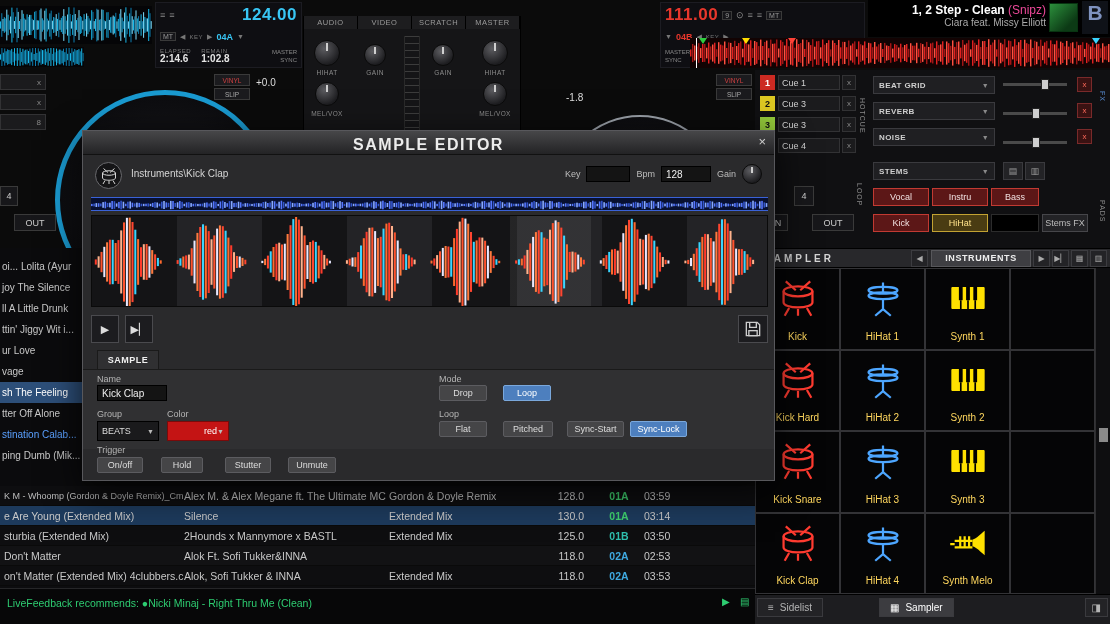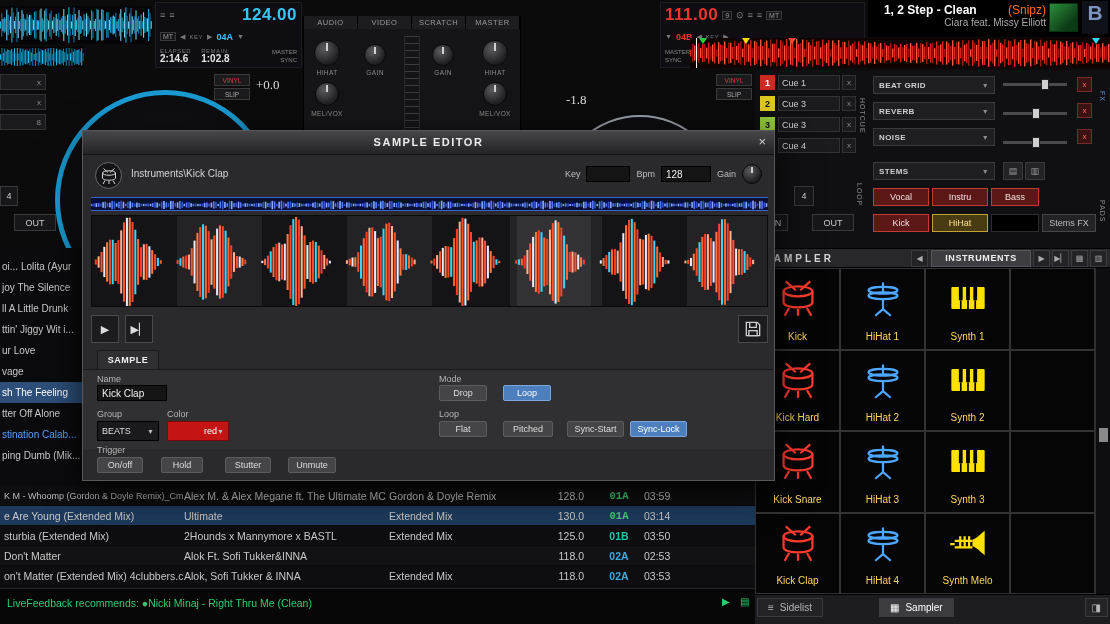--- a/index.html
+++ b/index.html
@@ -28,29 +28,29 @@
   .mixer { background:#151517; border-left:1px solid #000; border-right:1px solid #000; z-index:3; }
   .mx-tabs { display:flex; height:13px; }
   .mx-tabs span { flex:1; background:#1d1d1f; border-right:1px solid #000; color:#9a9a9a; font-size:7.5px; display:flex; align-items:center; justify-content:center; letter-spacing:.5px; }
   .knob { border-radius:50%; background:radial-gradient(circle at 38% 32%, #5c5c60, #1d1d20 72%); border:1px solid #0a0a0a; }
   .knob::after { content:''; position:absolute; left:50%; top:2px; width:2px; height:34%; background:#cfcfcf; transform:translateX(-50%); }
   .klabel { font-size:6.5px; color:#8c8c8c; text-align:center; letter-spacing:.4px; }
   .meter { background:repeating-linear-gradient(180deg,#3c3c3c 0 1px, transparent 1px 7px); border-left:1px solid #2a2a2a; border-right:1px solid #2a2a2a; }
 
   
   .ti-title { font-size:12px; font-weight:bold; color:#fff; text-align:right; white-space:nowrap; }
-  .ti-note { color:#f97316; font-weight:normal;margin-left:28px; }
+  .ti-note { color:#ec4899; font-weight:normal; }
   .ti-artist { font-size:10px; color:#aaa; text-align:right; }
   .album-art { background:linear-gradient(135deg,#2c8f3c,#0c3a15 75%); border:1px solid #083311; }
   .deck-letter { color:#7f93c0; font-size:21px; font-weight:bold; text-align:center; background:#0f1218; }
 
   .vchip { background:#1b1b1e; border:1px solid #3a3a3a; font-size:6.5px; text-align:center; line-height:11px; }
   .vchip.vinyl { color:#d04040; }
   .vchip.slip { color:#aaa; }
-  .pitchval { font-size:13px; color:#ddd;font-family:Liberation Serif, serif; }
+  .pitchval { font-size:10px; color:#ddd; }
   .loopchip { background:#17171a; border:1px solid #3a3a3a; color:#ccc; font-size:9px; display:flex; align-items:center; justify-content:center; }
   .vlabel { writing-mode:vertical-rl; font-size:7px; color:#8a8a8a; letter-spacing:1px; text-align:center; }
 
   .jog { border-radius:50%; background:radial-gradient(circle,#101013 55%, #07070a); z-index:1; }
 
   
   .rpanel { background:#101012; z-index:5; }
   .cue-num { width:15px; height:15px; font-size:9px; font-weight:bold; display:flex; align-items:center; justify-content:center; }
   .c-red { background:#cc2a22; color:#fff; }
   .c-yellow { background:#ddc822; color:#111; }
@@ -95,29 +95,29 @@
   .lib-row:nth-child(odd) { background:#0e0e10; }
   .lib-row.sel { background:#1d3a5c; }
   .lc { white-space:nowrap; overflow:hidden; }
   .col-title { width:184px; padding-left:4px; }
   .col-title.small { font-size:9px; color:#bdbdbd; }
   .col-artist { width:205px; }
   .col-remix { width:150px; }
   .col-bpm { width:55px; text-align:right; padding-right:10px; }
   .col-key { width:50px; text-align:center; font-weight:bold; }
   .col-time { width:55px; }
-  .kg { color:#3ecf6e;font-family:Liberation Mono, monospace; } .kt { color:#2fbfae; } .kb { color:#3fa9e0; }
+  .kg { color:#3ecf6e; } .kt { color:#2fbfae; } .kb { color:#3fa9e0; }
   .statusbar { background:#070708; border-top:1px solid #262628; z-index:6; }
   .status-text { position:absolute; left:7px; top:8px; font-size:10.5px; color:#2ecc71; white-space:nowrap; }
   .status-ic { position:absolute; top:7px; color:#2ecc71; font-size:10px; }
 
   
   .dialog { background:#2a2a2c; border:1px solid #58585c; box-shadow:0 10px 34px rgba(0,0,0,.75); z-index:10; }
   .dlg-header { position:absolute; left:0; top:0; right:0; height:24px; background:linear-gradient(180deg,#474749,#232325); border-bottom:1px solid #111; }
-  .dlg-title { position:absolute; left:0; right:0; top:5px; text-align:center; color:#ececec; font-size:11px; font-weight:bold; letter-spacing:1.5px; }
+  .dlg-title { position:absolute; left:0; right:0; top:5px; text-align:center; color:#ececec; font-size:16px; font-weight:bold; letter-spacing:1.5px; }
   .dlg-close { position:absolute; right:8px; top:3px; color:#cfcfcf; font-size:13px; cursor:pointer; }
   .drum-badge { position:absolute; left:12px; top:31px; width:27px; height:27px; border-radius:50%; background:#151517; border:1px solid #6a6a6e; display:flex; align-items:center; justify-content:center; color:#d5d5d5; }
   .se-path { position:absolute; left:48px; top:37px; font-size:10px; color:#d5d5d5; }
   .se-meta { position:absolute; right:12px; top:33px; display:flex; align-items:center; gap:6px; }
   .se-meta label { font-size:9px; color:#bdbdbd; }
   .finput { background:#141414; border:1px solid #000; color:#eee; font-size:10px; padding:0 4px; height:16px; font-family:"Liberation Sans",sans-serif; }
   .se-overview { position:absolute; left:8px; top:66px; width:677px; height:14px; background:#081030; border-top:1px solid #3a62d8; border-bottom:1px solid #3a62d8; overflow:hidden; }
   .se-wave { position:absolute; left:8px; top:84px; width:677px; height:92px; background:
       linear-gradient(90deg, rgba(255,255,255,0) 0 62%, rgba(255,255,255,.07) 62% 74%, rgba(255,255,255,0) 74%),
       repeating-linear-gradient(90deg,#141416 0 85px,#232326 85px 170px);
@@ -748,21 +748,21 @@
         <span class="chev">▼</span>
       </div>
     <div class="iconbtn abs" style="left:248px;top:92px;width:20px;height:18px">▤</div>
     <div class="iconbtn abs" style="left:270px;top:92px;width:20px;height:18px">▥</div>
     <div class="stem abs" style="left:118px;top:118px;width:56px">Vocal</div>
     <div class="stem abs" style="left:177px;top:118px;width:56px">Instru</div>
     <div class="stem abs" style="left:236px;top:118px;width:48px">Bass</div>
     <div class="stem abs" style="left:118px;top:144px;width:56px">Kick</div>
     <div class="stem hihat abs" style="left:177px;top:144px;width:56px">HiHat</div>
     <div class="stem blank abs" style="left:236px;top:144px;width:48px"></div>
-    <div class="stemfx abs" style="left:287px;top:144px;width:54px">Stems FX</div>
+    <div class="stemfx abs" style="left:287px;top:144px;width:46px">Stems FX</div>
     <span class="vlabel abs" style="left:344px;top:116px;height:50px">PADS</span>
   </div>
 
   <div class="smp-header abs" style="left:755px;top:248px;width:355px;height:20px">
     <span class="smp-title">SAMPLER</span>
     <div class="smp-btn" style="margin-left:auto">◀</div>
     <div class="smp-bank">INSTRUMENTS</div>
     <div class="smp-btn">▶</div>
     <div class="smp-btn">▶▏</div>
     <div class="smp-btn">▦</div>
@@ -880,21 +880,21 @@
     <div class="lib-row">
       <span class="lc col-title small">K M - Whoomp (Gordon &amp; Doyle Remix)_Cmp3.eu</span>
       <span class="lc col-artist">Alex M. &amp; Alex Megane ft. The Ultimate MC</span>
       <span class="lc col-remix">Gordon &amp; Doyle Remix</span>
       <span class="lc col-bpm">128.0</span>
       <span class="lc col-key kg">01A</span>
       <span class="lc col-time">03:59</span>
     </div>
     <div class="lib-row sel">
       <span class="lc col-title">e Are Young (Extended Mix)</span>
-      <span class="lc col-artist">Ultimate</span>
+      <span class="lc col-artist">Silence</span>
       <span class="lc col-remix">Extended Mix</span>
       <span class="lc col-bpm">130.0</span>
       <span class="lc col-key kg">01A</span>
       <span class="lc col-time">03:14</span>
     </div>
     <div class="lib-row">
       <span class="lc col-title">sturbia (Extended Mix)</span>
       <span class="lc col-artist">2Hounds x Mannymore x BASTL</span>
       <span class="lc col-remix">Extended Mix</span>
       <span class="lc col-bpm">125.0</span>

